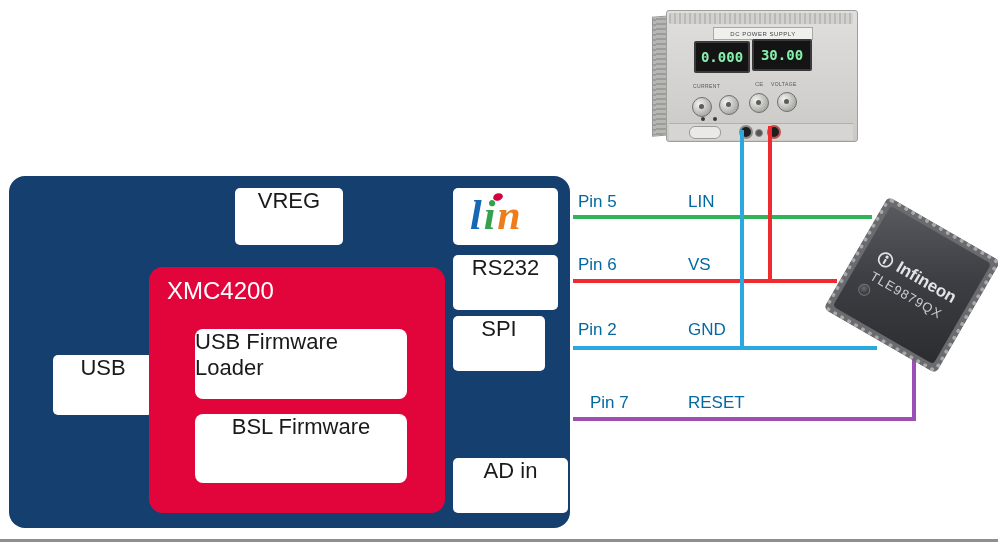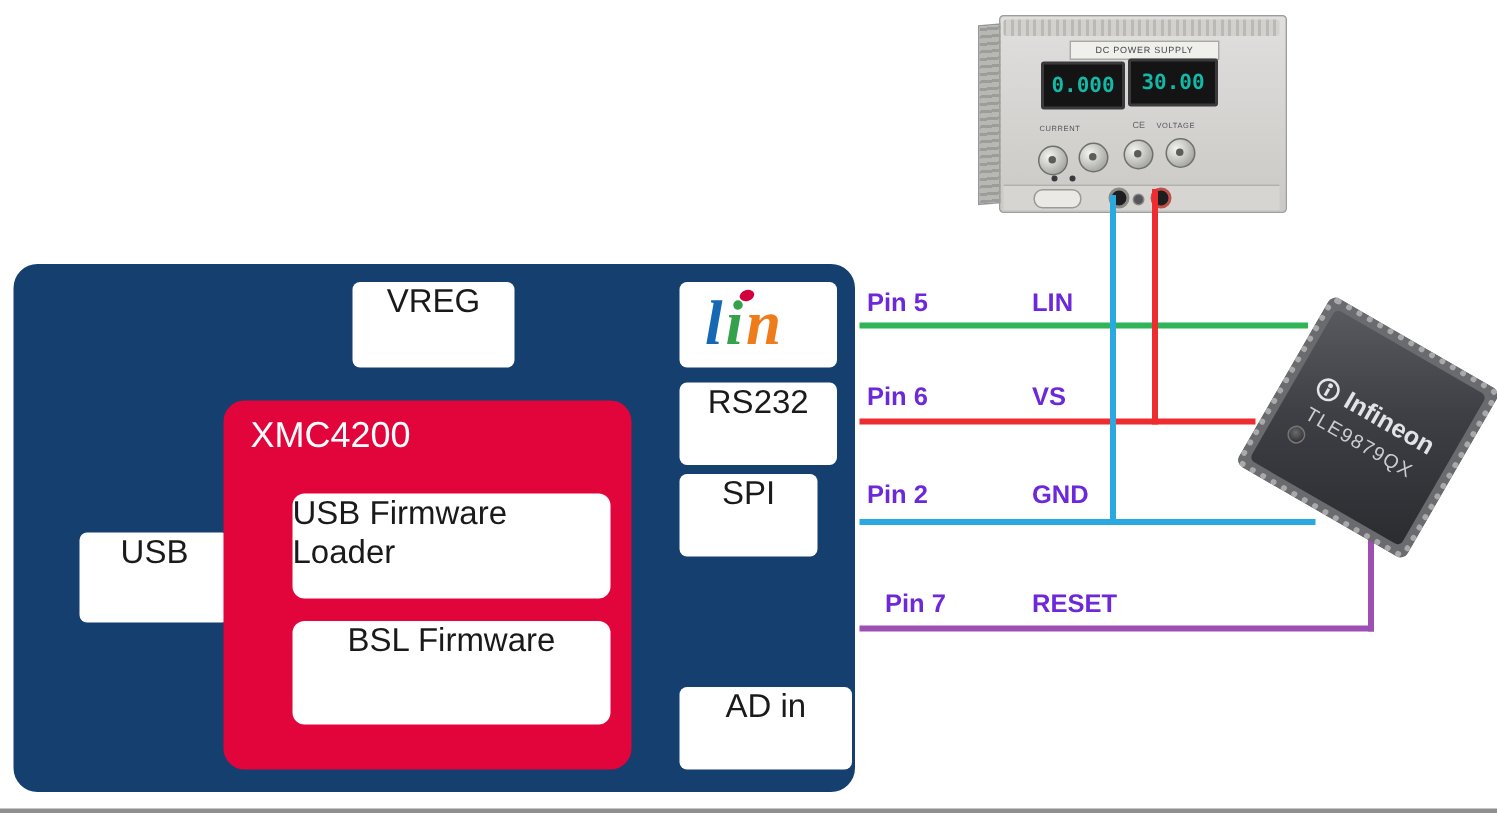--- a/index.html
+++ b/index.html
@@ -3,27 +3,27 @@
 <meta charset="utf-8">
 <style>
   html,body{margin:0;padding:0;background:#ffffff;}
   #canvas{position:relative;width:998px;height:547px;background:#ffffff;overflow:hidden;
           font-family:"Liberation Sans", sans-serif;}
 
   
   .board{position:absolute;left:9px;top:176px;width:561px;height:352px;border-radius:16px;}
   .wbox{position:absolute;background:#ffffff;border-radius:5px;display:flex;align-items:flex-start;
         justify-content:center;color:#1a1a1a;font-size:22px;}
-  .mcu{position:absolute;left:149px;top:267px;width:272px;height:246px;border-radius:14px;}
+  .mcu{position:absolute;left:149px;top:267px;width:296px;height:246px;border-radius:14px;}
   .mcu-title{position:absolute;left:18px;top:10px;color:#ffffff;font-size:24px;}
   .fw{position:absolute;left:46px;width:212px;background:#fff;border-radius:8px;display:flex;
       align-items:flex-start;justify-content:center;font-size:22px;color:#1a1a1a;}
 
   
-  .pinlabel{position:absolute;font-size:17px;font-weight:bold;color:#6d28d9;}
+  .pinlabel{position:absolute;font-size:17px;font-weight:normal;color:#0369a1;}
   .hline{position:absolute;height:4px;z-index:2;}
   .vline{position:absolute;width:4px;z-index:2;}
 
   
   .chip{position:absolute;left:847px;top:220px;width:122px;height:122px;z-index:3;
         transform:rotate(30deg);border:4px dotted #a9a9ab;border-radius:6px;background:#6a6b6e;}
   .chip-face{position:absolute;inset:3px;border-radius:4px;
              background:linear-gradient(150deg,#595a5f 0%,#3e3f44 45%,#2b2c30 100%);
              display:flex;flex-direction:column;align-items:center;justify-content:center;gap:3px;}
   .chip-brand{display:flex;align-items:center;gap:5px;color:#e2e3e6;font-size:17px;font-weight:bold;}
@@ -38,21 +38,21 @@
             border:1px solid #96969a;}
   .psu-front{position:absolute;left:14px;top:2px;width:190px;height:130px;border-radius:3px;
              background:linear-gradient(#e0dfdd,#cac9c6);border:1px solid #9e9e9a;}
   .psu-vent{position:absolute;left:2px;top:2px;width:184px;height:11px;border-radius:2px;
             background:repeating-linear-gradient(90deg,#b9b9b5 0 2px,#d2d1ce 2px 5px);}
   .psu-plate{position:absolute;left:46px;top:16px;width:98px;height:11px;background:#efefec;
              border:1px solid #a8a8a4;display:flex;align-items:center;justify-content:center;
              font-size:6px;color:#44444a;letter-spacing:.5px;white-space:nowrap;}
   .psu-display{position:absolute;background:#141414;border:2px solid #3a3a3c;border-radius:2px;
                display:flex;align-items:center;justify-content:center;
-               font-family:"DejaVu Sans Mono",monospace;font-weight:bold;font-size:14px;color:#14b8a6;}
+               font-family:"DejaVu Sans Mono",monospace;font-weight:bold;font-size:14px;color:#86efac;}
   .psu-klabel{position:absolute;font-size:5px;color:#55555a;letter-spacing:.4px;}
   .knob{position:absolute;width:18px;height:18px;border-radius:50%;border:1px solid #6f6f6b;
         background:radial-gradient(circle at 35% 35%,#f4f4f2,#8e8e8a);}
   .knob::after{content:"";position:absolute;left:6px;top:6px;width:5px;height:5px;border-radius:50%;
                background:#5c5c58;}
   .psu-bottom{position:absolute;left:2px;top:112px;width:184px;height:16px;background:#d6d5d2;
               border-top:1px solid #b0b0ac;}
   .psu-btn{position:absolute;left:20px;top:2px;width:30px;height:11px;border-radius:6px;
            background:#eae9e5;border:1px solid #9a9a96;}
   .term{position:absolute;border-radius:50%;}

